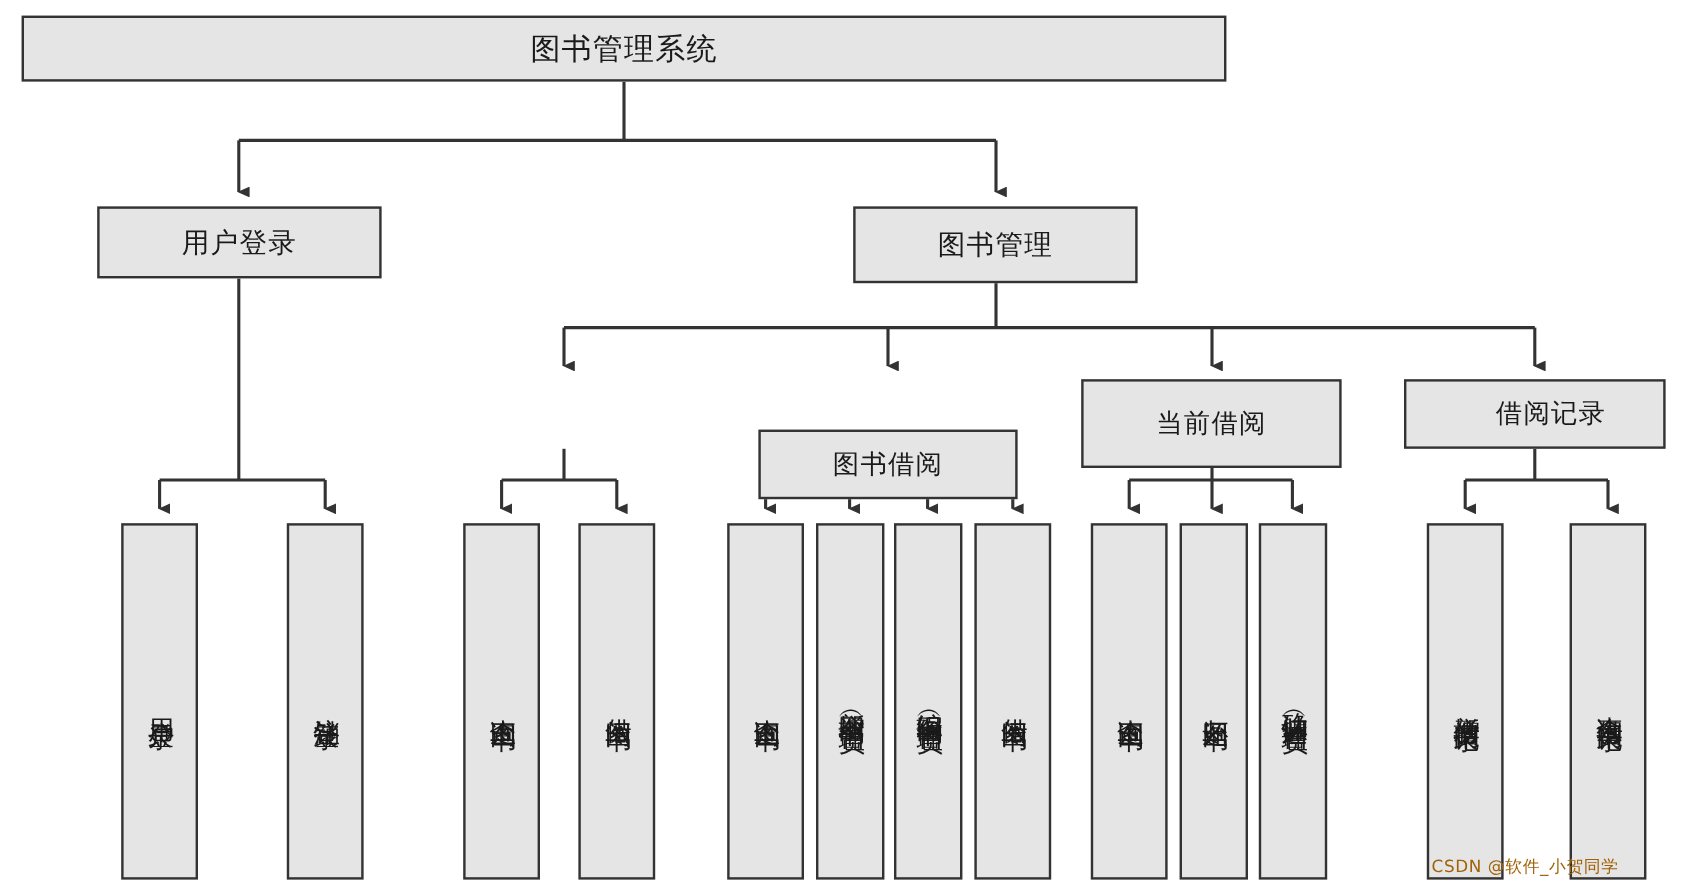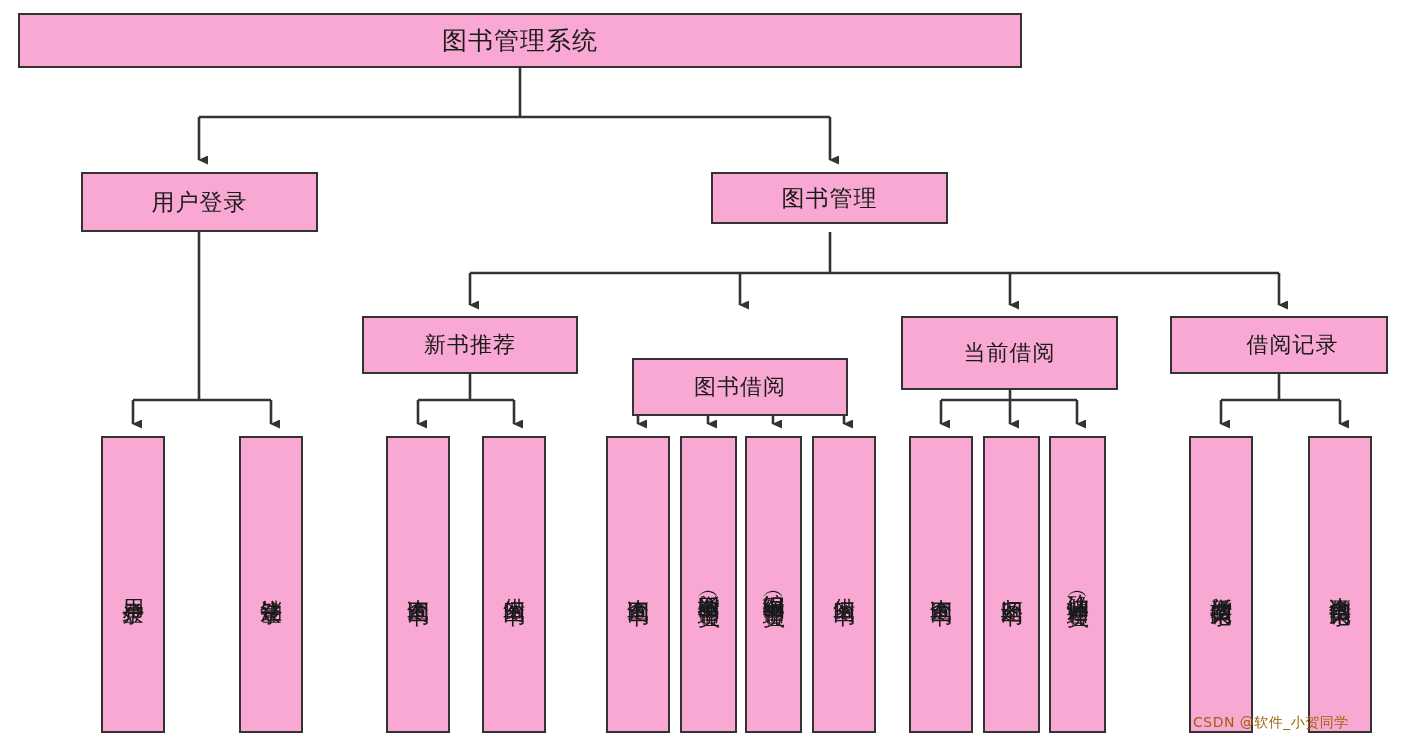--- a/index.html
+++ b/index.html
@@ -22,21 +22,21 @@
     left: 0;
     top: 0;
     width: 1405px;
     height: 747px;
     pointer-events: none;
   }
   .node {
     position: absolute;
     box-sizing: border-box;
     border: 2px solid #333333;
-    background: #f9a8d4;
+    background: #e5e5e5;
     display: flex;
     align-items: center;
     justify-content: center;
     color: #1a1a1a;
     text-align: center;
   }
   .node.root {
     font-size: 25px;
     letter-spacing: 1px;
   }
@@ -129,27 +129,24 @@
     </g>
   </svg>
 
   <div class="node root" style="left:18px; top:13px; width:1004px; height:55px;">
     <span>图书管理系统</span>
   </div>
 
   <div class="node lvl2" style="left:81px; top:172px; width:237px; height:60px;">
     <span>用户登录</span>
   </div>
-  <div class="node lvl2" style="left:711px; top:172px; width:237px; height:52px;text-align:center;">
+  <div class="node lvl2" style="left:711px; top:172px; width:237px; height:64px;text-align:center;">
     <span>图书管理</span>
   </div>
 
-  <div class="node lvl3" style="left:362px; top:316px; width:216px; height:58px;">
-    <span>新书推荐</span>
-  </div>
   <div class="node lvl3" style="left:632px; top:316px; width:216px; height:58px;margin-top:42px;">
     <span>图书借阅</span>
   </div>
   <div class="node lvl3" style="left:901px; top:316px; width:217px; height:74px;">
     <span>当前借阅</span>
   </div>
   <div class="node lvl3" style="left:1170px; top:316px; width:218px; height:58px;padding-left:27px;">
     <span>借阅记录</span>
   </div>
 

